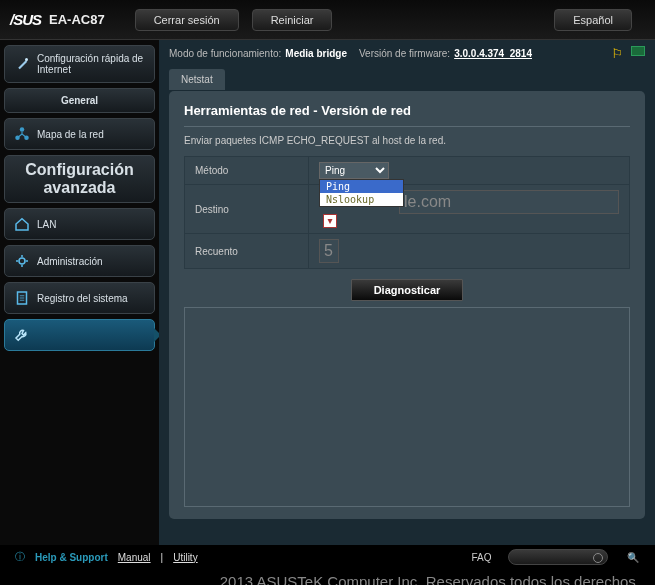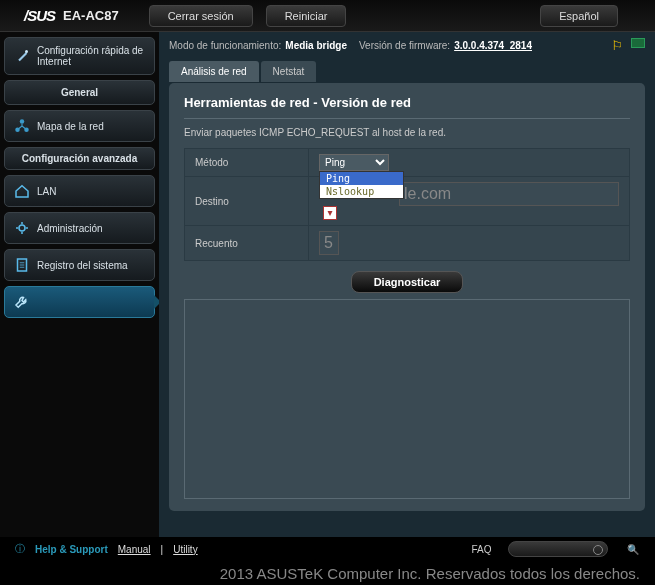--- a/index.html
+++ b/index.html
@@ -1,32 +1,32 @@
 <!DOCTYPE html>
 <html><head>
 <meta charset="utf-8">
 <style>
 * { margin: 0; padding: 0; box-sizing: border-box; font-family: Arial, sans-serif; }
 body { background: #000; width: 655px; height: 585px; overflow: hidden; font-size: 11px; color: #ccc; }
 
-.header { height: 32px; background: linear-gradient(#0a0a0a, #1a1a1a); display: flex; align-items: center; padding: 0 24px; border-bottom: 1px solid #333; }
+.header { height: 40px; background: linear-gradient(#0a0a0a, #1a1a1a); display: flex; align-items: center; padding: 0 10px; border-bottom: 1px solid #333; }
 .logo { color: #fff; font-size: 15px; font-weight: bold; font-style: italic; letter-spacing: -1px; margin-right: 8px; }
 .model { color: #eee; font-size: 13px; font-weight: bold; margin-right: 30px; }
 .hdr-btn { background: linear-gradient(#3a3a3a, #1a1a1a); border: 1px solid #444; color: #ddd; padding: 4px 18px; border-radius: 4px; font-size: 11px; margin-right: 13px; cursor: pointer; }
 .hdr-spacer { flex: 1; }
 
 .main { display: flex; height: 505px; }
 
 .sidebar { width: 159px; background: #0a0a0a; padding: 5px 4px; }
 .sb-btn { background: linear-gradient(#2a3238, #151a1e); border: 1px solid #3a4248; border-radius: 5px; padding: 6px 8px; margin-bottom: 5px; display: flex; align-items: center; cursor: pointer; color: #d8e0e6; font-size: 10px; }
 .sb-btn.qis { height: 38px; }
 .sb-btn .icon { width: 18px; height: 18px; margin-right: 6px; display: flex; align-items: center; justify-content: center; flex-shrink: 0; }
 .sb-btn.active { background: linear-gradient(#1a5a7a, #0d3a52); border-color: #2a7a9a; position: relative; }
 .sb-btn.active::after { content: ''; position: absolute; right: -7px; top: 50%; transform: translateY(-50%); border-left: 7px solid #145068; border-top: 7px solid transparent; border-bottom: 7px solid transparent; }
-.sb-heading { background: linear-gradient(#2a3238, #151a1e); border: 1px solid #3a4248; border-radius: 5px; padding: 5px; margin-bottom: 5px; text-align: center; color: #d8e0e6; font-size: 10px; font-weight: bold; }
+.sb-heading { background: linear-gradient(#2a3238, #151a1e); border: 1px solid #3a4248; border-radius: 5px; padding: 5px; margin-bottom: 5px; text-align: center; color: #d8e0e6; font-size: 16px; font-weight: bold; }
 .sb-btn.center { justify-content: center; font-weight: bold; }
 
 .content { flex: 1; background: #1a2a33; padding: 6px 10px; position: relative; }
 .status-bar { display: flex; align-items: center; font-size: 10px; margin-bottom: 8px; }
 .status-bar .label { color: #bbb; }
 .status-bar .val { color: #fff; font-weight: bold; margin: 0 12px 0 4px; }
 .status-bar .fw { color: #fff; text-decoration: underline; }
 .status-icons { margin-left: auto; display: flex; gap: 8px; }
 .ico-warn { color: #ffcc00; font-size: 13px; }
 .ico-net { width: 14px; height: 10px; border: 1px solid #2a9a5a; background: #1a6a3a; }
@@ -42,21 +42,21 @@
 .form-table { width: 100%; border-collapse: collapse; border: 1px solid #2a3a43; }
 .form-table td { border: 1px solid #2a3a43; padding: 5px 10px; font-size: 10px; background: #35454e; }
 .form-table td:first-child { width: 170px; }
 .sel { background: #4a5a63; color: #fff; border: 1px solid #666; font-size: 10px; width: 70px; padding: 1px; }
 .txt { background: #3a4a53; border: 1px solid #555; color: #888; font-size: 16px; padding: 2px 4px; }
 
 .dropdown-open { position: absolute; background: #fff; border: 1px solid #333; font-size: 10px; z-index: 10; }
 .dropdown-open .opt { padding: 1px 6px; color: #6a6a2a; font-family: monospace; cursor: pointer; }
 .dropdown-open .opt.sel-opt { background: #3a6aca; color: #fff; }
 
-.diag-btn { display: block; margin: 10px auto 6px; background: linear-gradient(#3a3a3a, #0a0a0a); border: 1px solid #555; border-radius: 8px; color: #fff; padding: 4px 22px; font-size: 11px; font-weight: bold; cursor: pointer; }
+.diag-btn { display: block; margin: 10px auto 6px; background: linear-gradient(#3a3a3a, #0a0a0a); border: 1px solid #555; border-radius: 1px; color: #fff; padding: 4px 22px; font-size: 11px; font-weight: bold; cursor: pointer; }
 .output { background: #3a4a53; border: 1px solid #5a6a73; height: 200px; width: 100%; }
 
 .footer { height: 40px; padding: 4px 15px; font-size: 10px; color: #888; }
 .footer-row { display: flex; align-items: center; gap: 10px; }
 .help { color: #2a9aba; font-weight: bold; cursor: pointer; }
 .flink { color: #ddd; text-decoration: underline; cursor: pointer; }
 .faq { margin-left: auto; color: #ccc; }
 .search-box { background: linear-gradient(#3a3a3a,#1a1a1a); border: 1px solid #444; border-radius: 10px; width: 100px; height: 16px; margin-left: 6px; position: relative; }
 .search-box::after { content: ''; position: absolute; right: 4px; top: 3px; width: 8px; height: 8px; border: 1px solid #888; border-radius: 50%; }
 .copyright { text-align: right; font-size: 15px; color: #888; margin-top: 8px; }
@@ -142,21 +142,20 @@
       <span class="val">Media bridge</span>
       <span class="label">Versión de firmware:</span>
       <span class="val fw">3.0.0.4.374_2814</span>
       <div class="status-icons">
         <span class="ico-warn">⚐</span>
         <span class="ico-net"></span>
       </div>
     </div>
 
     <div class="tabs">
-      <div class="tab active">Análisis de red</div>
       <div class="tab">Netstat</div>
     </div>
 
     <div class="panel">
       <h2>Herramientas de red - Versión de red</h2>
       <div class="desc">Enviar paquetes ICMP ECHO_REQUEST al host de la red.</div>
 
       <table class="form-table">
         <tbody>
             <tr>

